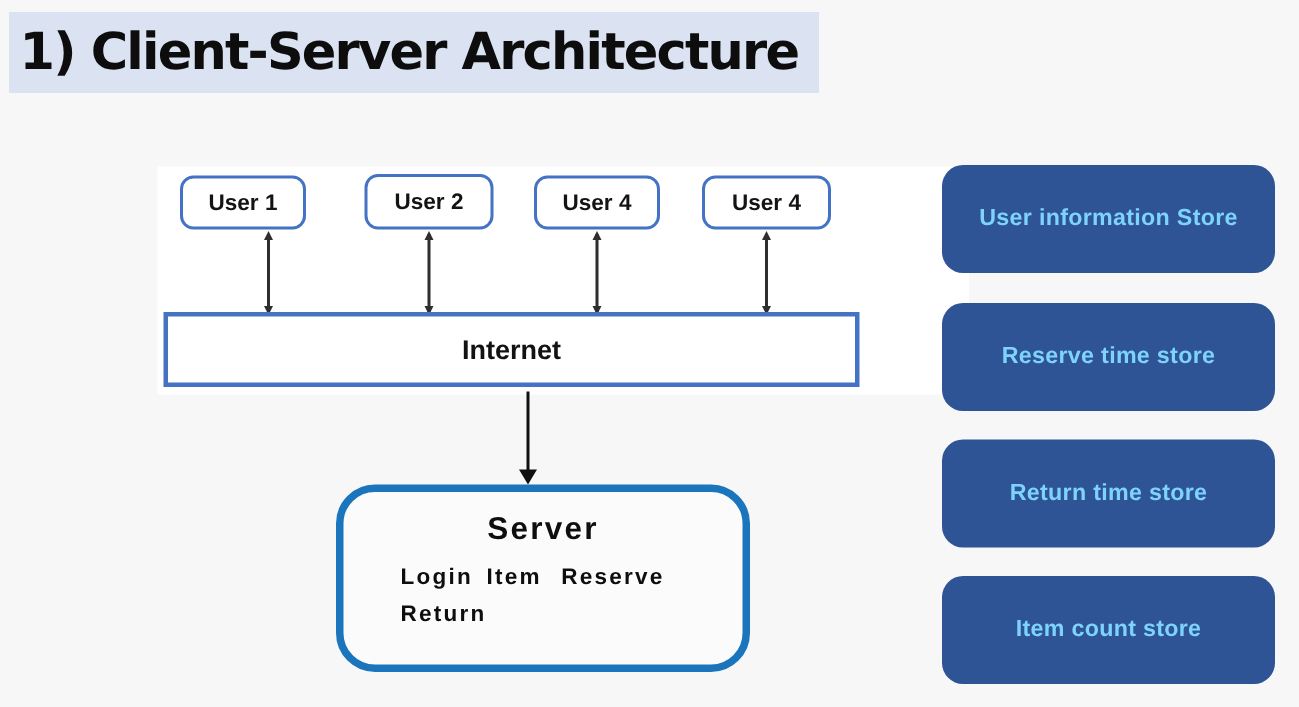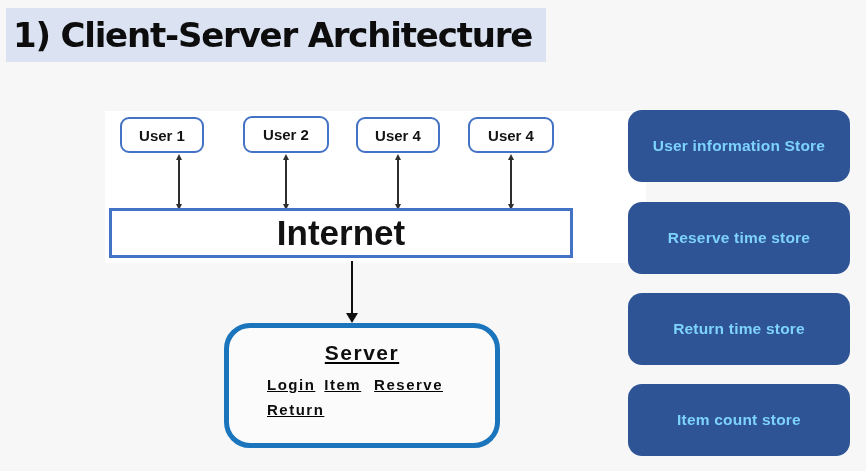--- a/index.html
+++ b/index.html
@@ -45,41 +45,40 @@
   }
   .connector .head-down {
     position:absolute; left:-2.5px; bottom:-2px; width:0; height:0;
     border-left:3.5px solid transparent; border-right:3.5px solid transparent;
     border-top:6px solid #2e2e2e;
   }
   .internet-box {
     position:absolute; left:109px; top:208px; width:464px; height:50px;
     background:#fff; border:3px solid var(--box-border-blue,#4472c4);
     display:flex; align-items:center; justify-content:center;
-    font-size:35px; font-weight:700; color:#121212;
+    font-size:18px; font-weight:700; color:#121212;
   }
 
   
   .down-arrow-line {
     position:absolute; left:351px; top:261px; width:2px; height:54px;
     background:#101010;
   }
   .down-arrow-head {
     position:absolute; left:346px; top:313px; width:0; height:0;
     border-left:6px solid transparent; border-right:6px solid transparent;
     border-top:10px solid #101010;
   }
 
   
   .server-box {
     position:absolute; left:224px; top:323px; width:276px; height:125px;
     background:#fbfbfc;
     border:5px solid var(--server-border-blue,#1b75bc);
     border-radius:26px;
-    text-decoration:underline;
   }
   .server-title {
     text-align:center; margin-top:13px;
     font-size:21px; font-weight:700; letter-spacing:1.5px; color:#0e0e0e;
   }
   .server-functions {
     display:grid; grid-template-columns:1fr 1fr 1fr;
     padding:11px 52px 0 38px; row-gap:8px;
   }
   .server-fn {

